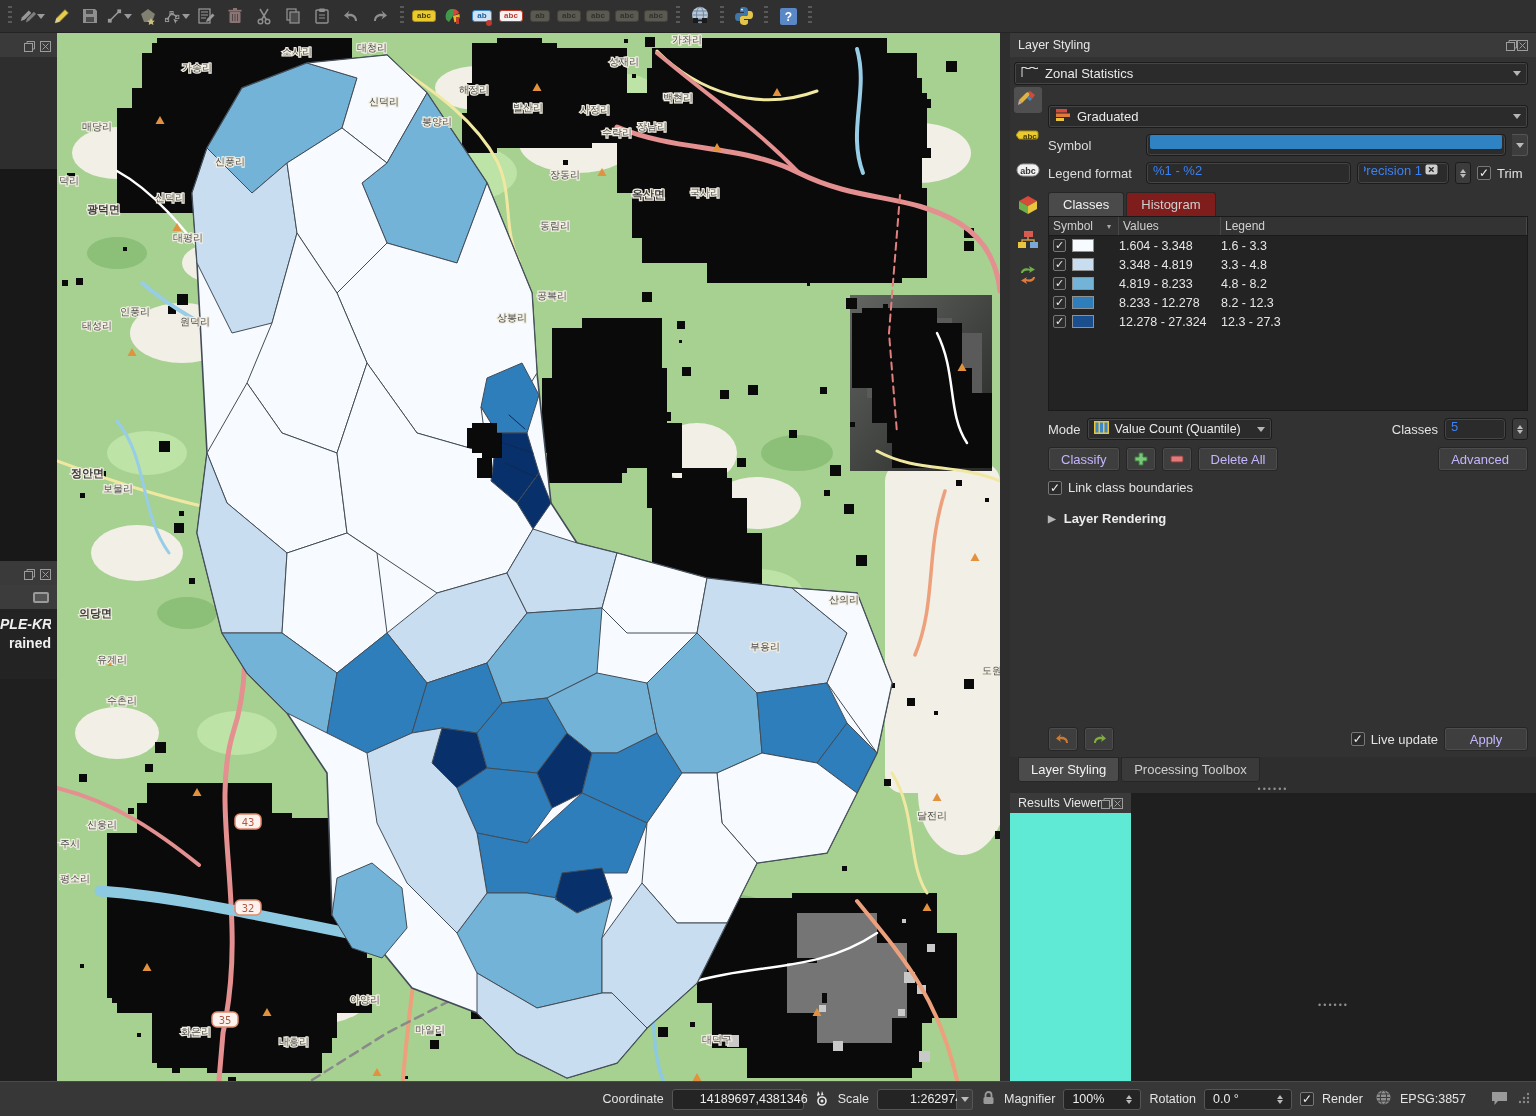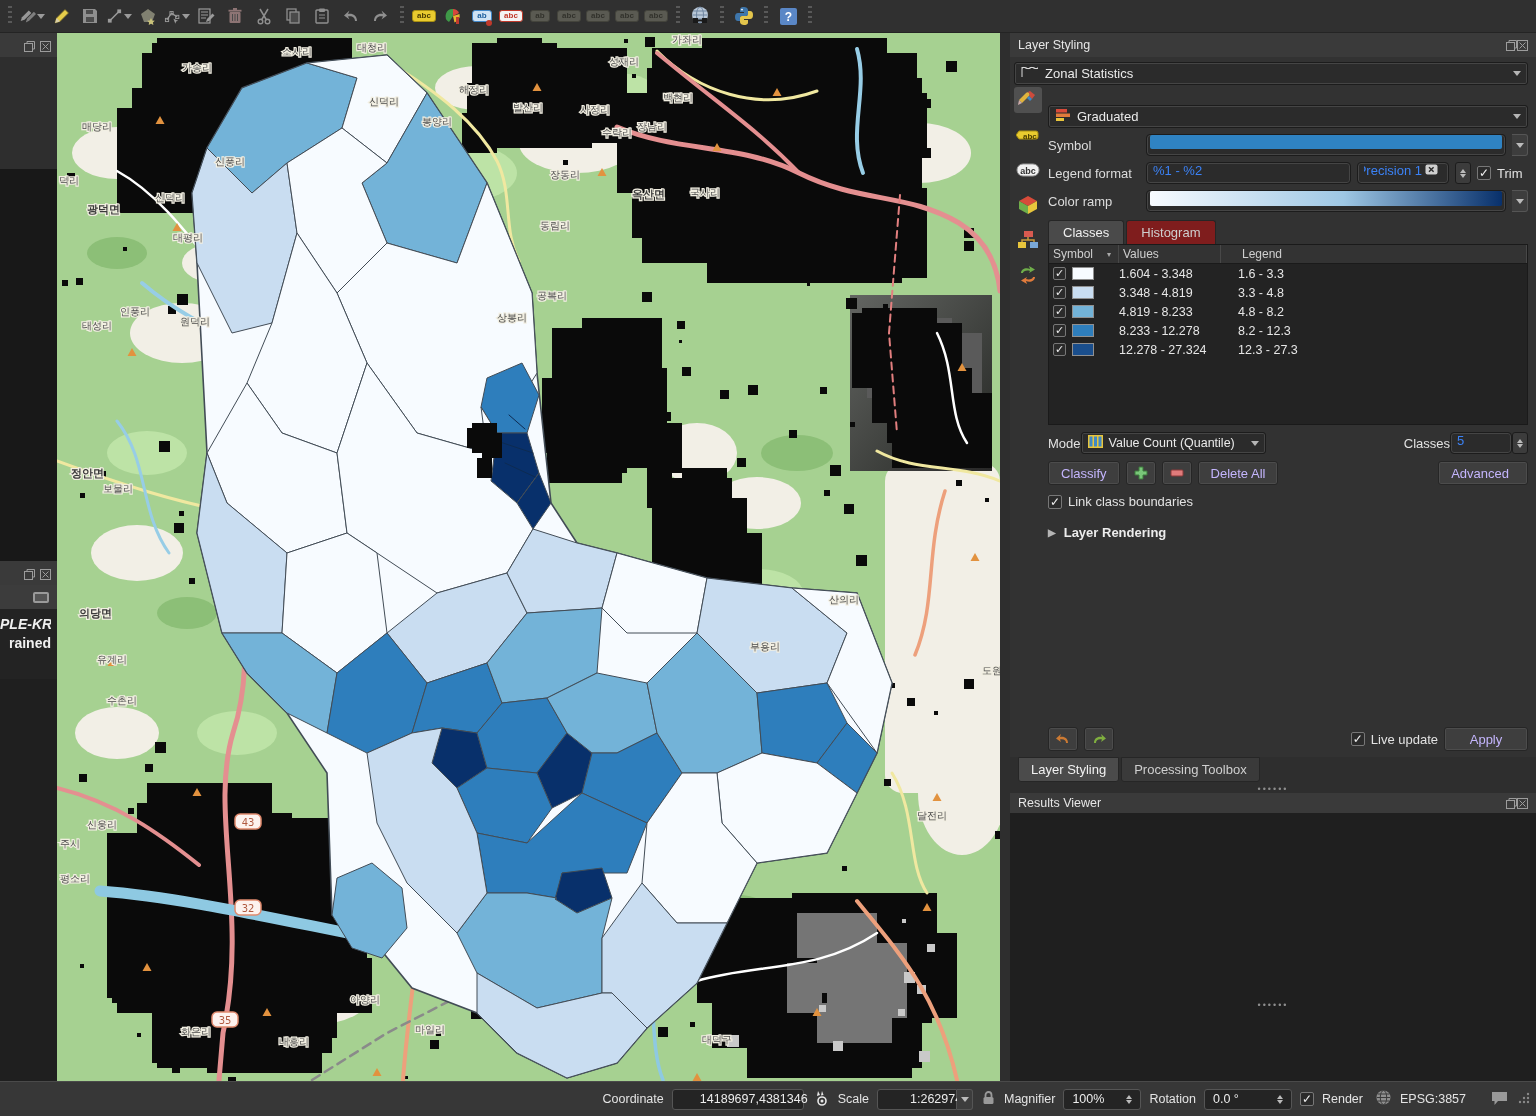--- a/index.html
+++ b/index.html
@@ -52,33 +52,33 @@
   .chk{width:14px;height:14px;background:#2b2b2b;border:1px solid #777;border-radius:2px;color:#eee;font-size:12px;line-height:12px;text-align:center;flex:none;}
   .tabs{display:flex;gap:2px;margin:2px 0 0 0;}
   .tab{padding:4px 14px;background:#7f1d1d;border:1px solid #262626;border-bottom:none;border-radius:3px 3px 0 0;font-size:13px;color:#cfcfcf;}
   .tab.active{background:#4a4a4a;color:#f0f0f0;}
   #cls-table{flex:1;min-height:180px;background:#232323;border:1px solid #1a1a1a;display:flex;flex-direction:column;}
   .tbl-head{display:flex;background:#333;border-bottom:1px solid #1a1a1a;height:19px;font-size:12px;color:#cfcfcf;}
   .tbl-head div{padding:2px 4px;border-right:1px solid #484848;}
   .tbl-row{display:flex;align-items:center;height:19px;font-size:12.5px;color:#e6e6e6;}
   .col-sym{width:70px;display:flex;align-items:center;gap:6px;padding-left:4px;}
   .col-val{width:102px;}
-  .col-leg{flex:1;margin-left:17px;}
+  .col-leg{flex:1;}
   .swatch{width:22px;height:13px;border:1px solid #909090;}
-  .mode-row{display:flex;align-items:center;margin-top:7px;}
+  .mode-row{display:flex;align-items:center;gap:6px;margin-top:7px;}
   .btn{background:#3e3e3e;border:1px solid #262626;box-shadow:inset 0 0 0 1px #4c4c4c;border-radius:3px;height:24px;
     display:inline-flex;align-items:center;justify-content:center;padding:0 12px;color:#c4b5fd;font-size:13px;}
   .btnrow{display:flex;align-items:center;gap:6px;margin-top:7px;}
   .lr-row{display:flex;align-items:center;gap:8px;margin-top:10px;font-weight:bold;color:#ececec;}
   .apply-row{display:flex;align-items:center;gap:6px;margin:8px 0 6px 0;}
   .dotsh{display:flex;justify-content:center;align-items:center;height:9px;color:#8d8d8d;font-size:9px;letter-spacing:2px;line-height:4px;}
   #bottom-tabs{height:27px;display:flex;align-items:flex-start;gap:2px;padding-left:8px;background:#2e2e2e;}
   .btab{padding:4px 12px;background:#3a3a3a;border:1px solid #262626;border-radius:0 0 3px 3px;font-size:13px;color:#cfcfcf;}
   .btab.active{background:#4b4b4b;color:#f2f2f2;}
-  #rv-panel{flex:1;display:flex;flex-direction:column;background:#5eead4;min-height:0;}
+  #rv-panel{flex:1;display:flex;flex-direction:row;background:#5eead4;min-height:0;}
   #rv-content{flex:1;background:#1f1f1f;position:relative;}
   #rv-content .dotsh{position:absolute;left:0;right:0;bottom:72px;}
   
   #statusbar{position:absolute;left:0;top:1081px;width:1536px;height:35px;background:#373737;border-top:1px solid #4a4a4a;
     display:flex;align-items:center;gap:8px;padding:0 6px;font-size:12.5px;color:#e4e4e4;}
   .sb-box{background:#242424;border:1px solid #555;border-radius:3px;height:21px;display:flex;align-items:center;padding:0 8px;color:#ececec;}
   .sb-dd{width:16px;height:21px;background:#3d3d3d;border:1px solid #555;border-left:none;border-radius:0 3px 3px 0;display:flex;align-items:center;justify-content:center;}
   .sb-dd i{width:0;height:0;border-left:4px solid transparent;border-right:4px solid transparent;border-top:5px solid #bbb;}
   .sb-spin{display:flex;flex-direction:column;justify-content:center;align-items:center;gap:1px;margin-left:6px;}
   .sb-spin i{width:0;height:0;border-left:3px solid transparent;border-right:3px solid transparent;}
@@ -885,29 +885,20 @@
                     <path d="M4 4.2 L8.6 8.8 M8.6 4.2 L4 8.8" stroke="#2b2b2b" stroke-width="1.4"></path>
                   </svg></span>
             </div>
             <div class="spinbtns">
                 <i class="up"></i>
                 <i class="dn"></i>
               </div>
             <span class="chk">✓</span>
             <span>Trim</span>
           </div>
-          <div class="frow">
-            <div class="flabel">Color ramp</div>
-            <div class="field" style="flex:1;padding:0 3px;">
-              <div id="rampbar" style="flex: 1 1 0%; height: 15px; border-radius: 2px; background: linear-gradient(90deg, rgb(247, 251, 255), rgb(158, 199, 228) 55%, rgb(8, 48, 107));"></div>
-            </div>
-            <div class="sb-dd" style="height:22px;">
-                <i></i>
-              </div>
-          </div>
           <div class="tabs">
             <div class="tab active">Classes</div>
             <div class="tab">Histogram</div>
           </div>
           <div id="cls-table">
             <div class="tbl-head">
               <div class="col-sym" style="display:flex;align-items:center;">
                   <span>Symbol</span>
                   <span style="margin-left:8px;font-size:8px;color:#aaa;">▾</span>
                 </div>

